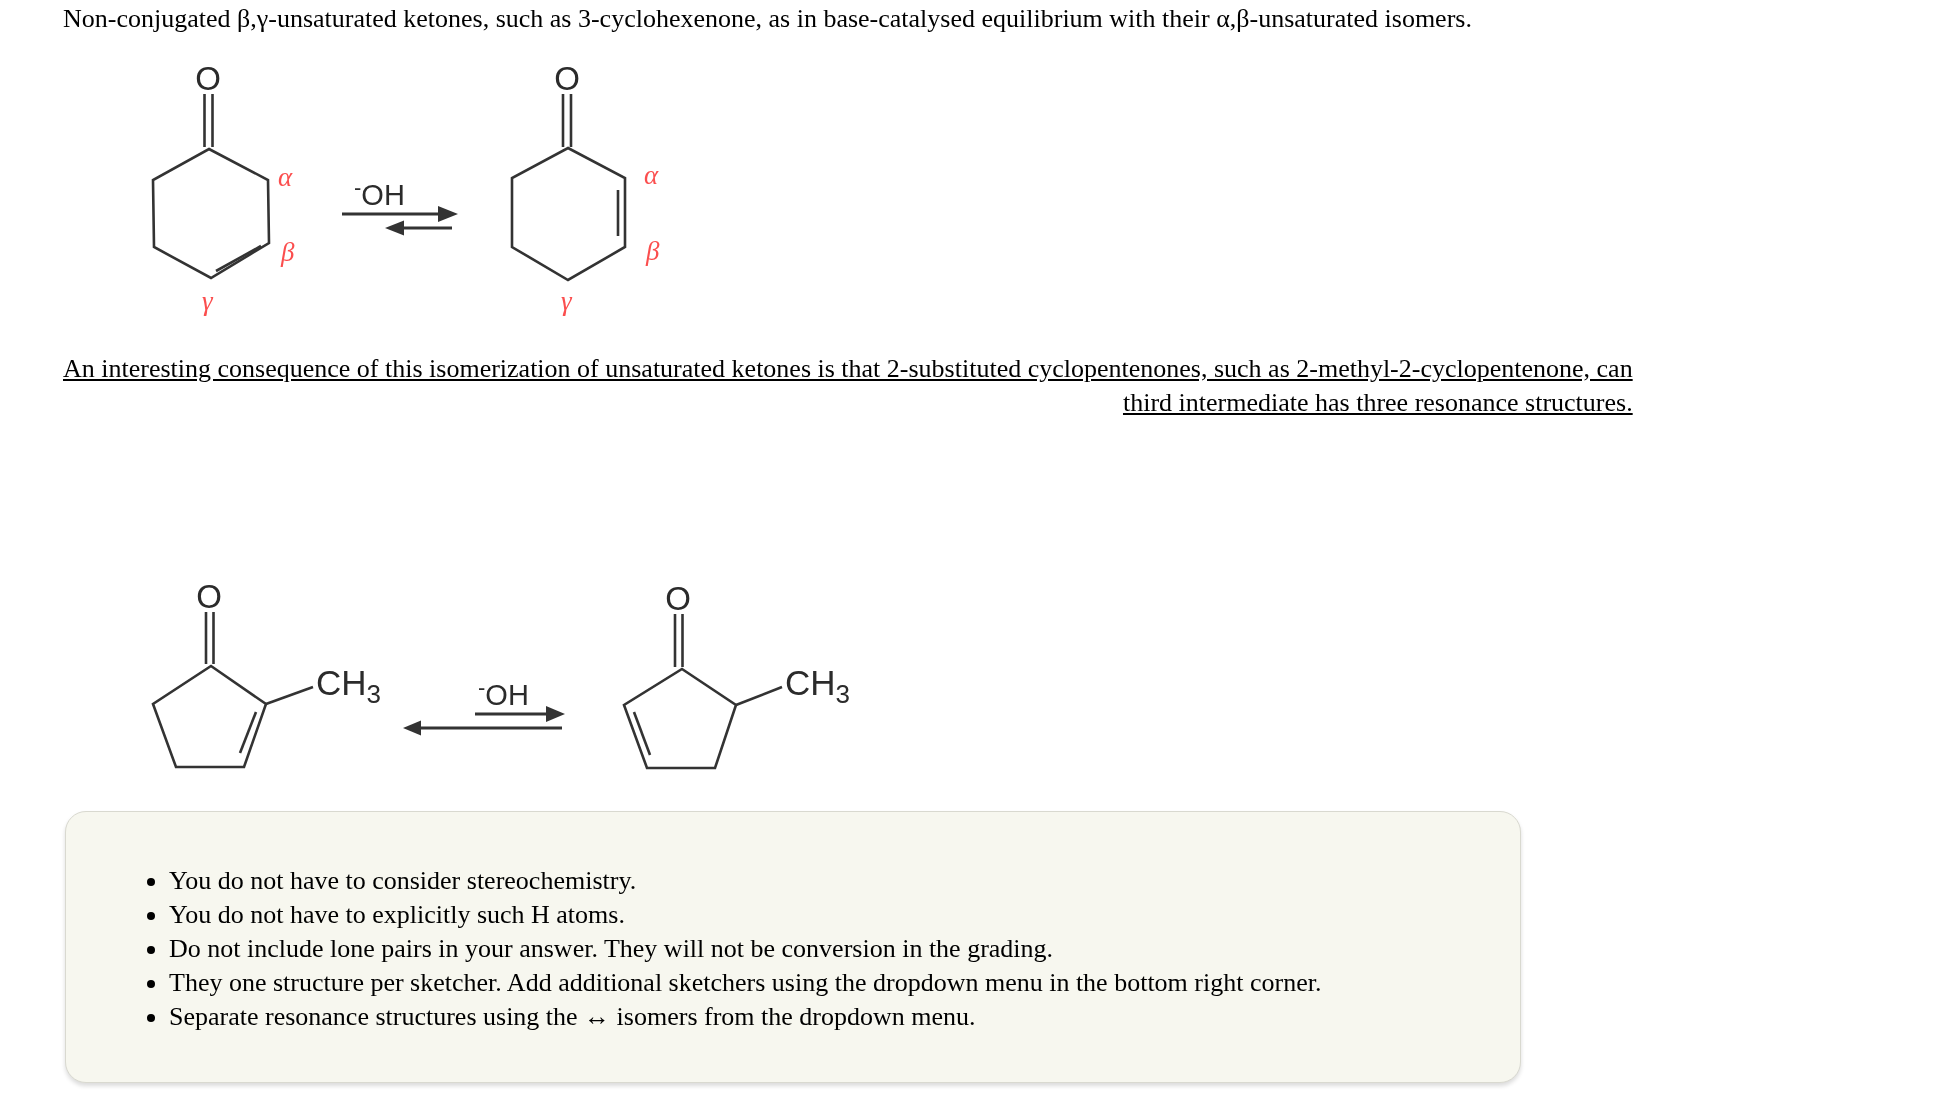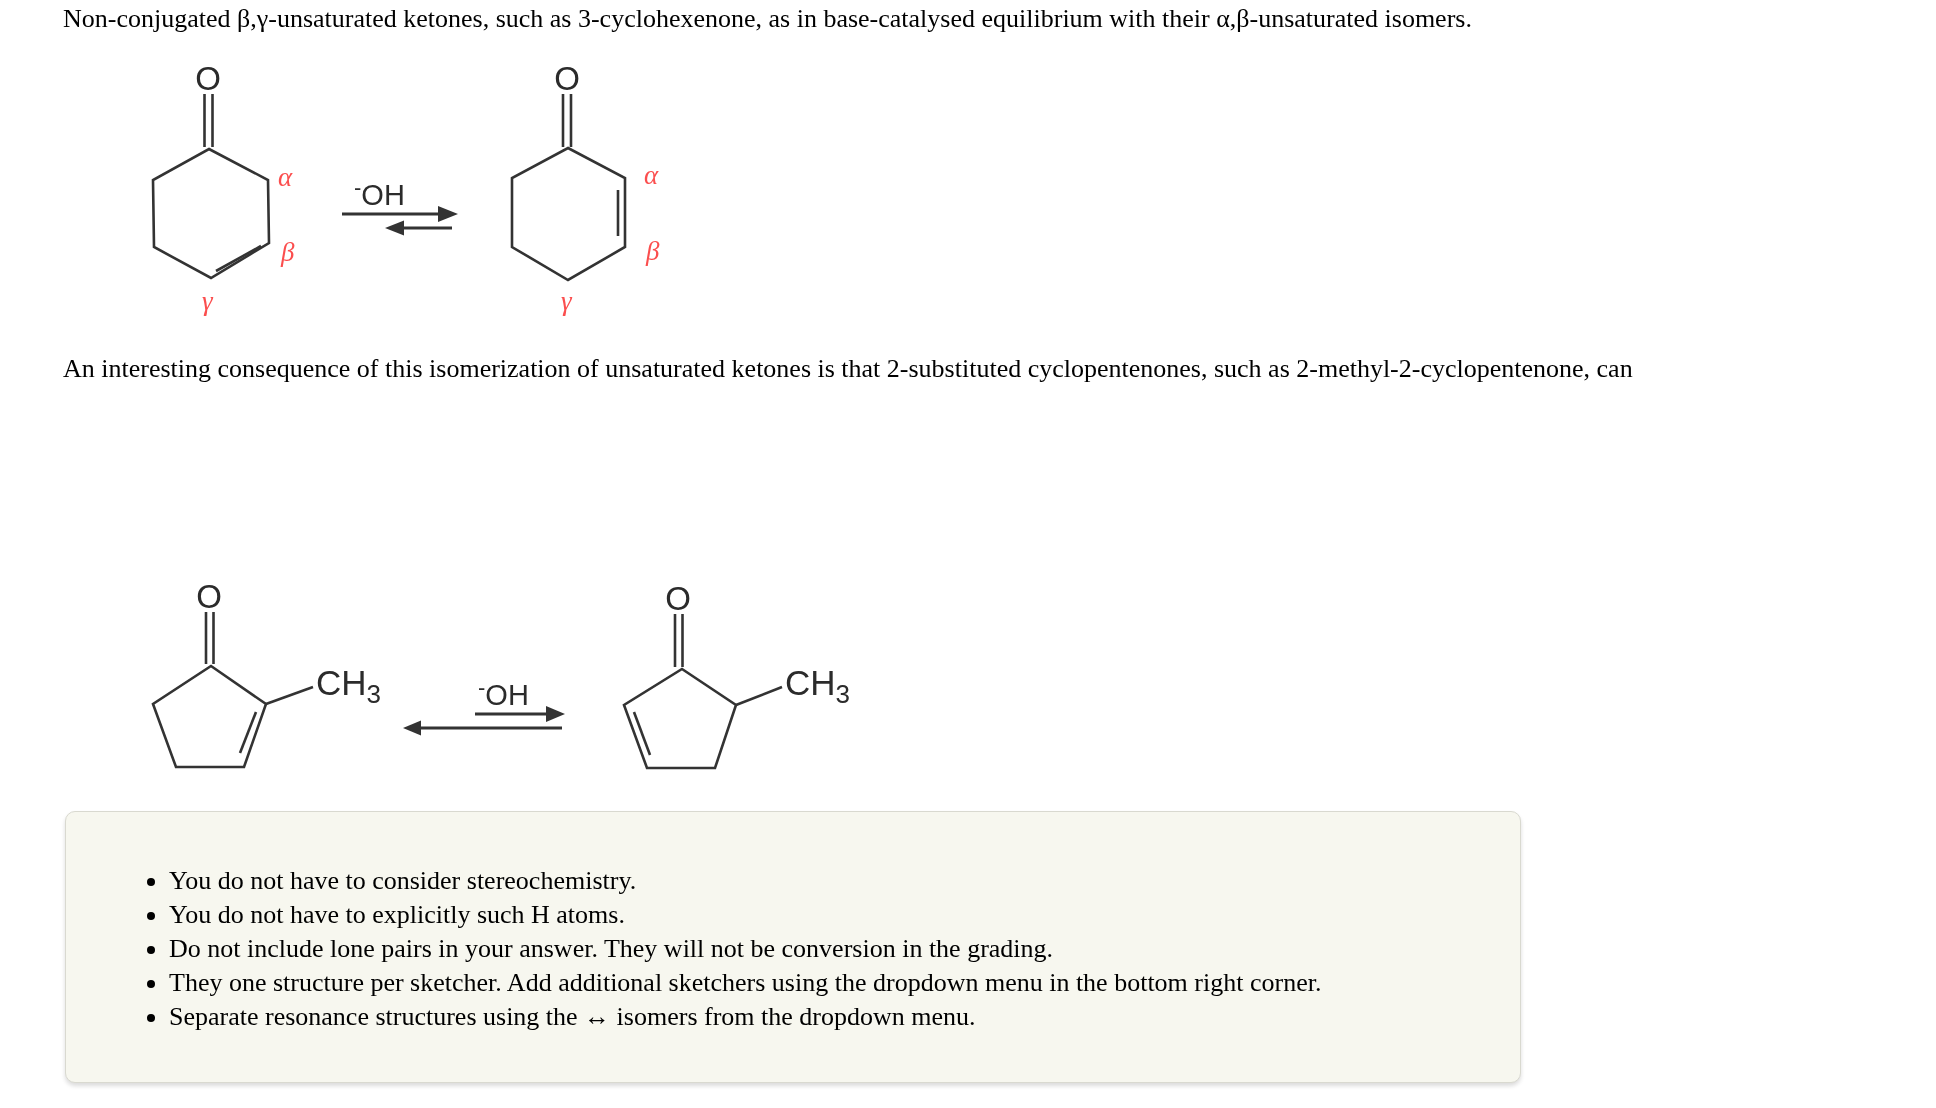--- a/index.html
+++ b/index.html
@@ -25,21 +25,21 @@
   .arrowhead{fill:var(--structure-line);stroke:none;}
   .atom{font-family:"Liberation Sans",sans-serif;font-size:33px;fill:#2b2b2b;}
   .reagent{font-family:"Liberation Sans",sans-serif;font-size:29px;fill:#2b2b2b;}
   .methyl{font-family:"Liberation Sans",sans-serif;font-size:35px;fill:#2b2b2b;}
   .greek{font-family:"Liberation Serif",serif;font-style:italic;font-size:27px;fill:var(--greek-label);}
 
   .guidelines-box{
     position:absolute;left:65px;top:811px;width:1456px;height:272px;
     background:var(--box-background);
     border:1px solid var(--box-border);
-    border-radius:10px;
+    border-radius:21px;
     box-shadow:0 3px 4px rgba(0,0,0,0.14);
     padding:52px 10px 0 0;
   }
   .guidelines-box ul{
     margin:0;padding:0 10px 0 103px;list-style:disc outside;
   }
   .guidelines-box li{
     font-size:26px;line-height:34px;white-space:nowrap;color:#000;
   }
 </style>
@@ -78,22 +78,23 @@
       <line class="bond" x1="563" y1="94" x2="563" y2="147"></line>
       <line class="bond" x1="571" y1="94" x2="571" y2="147"></line>
       <polygon class="ring" points="568,148 625,178 625,247 568,280 512,247 512,178"></polygon>
       <line class="bond" x1="618" y1="190" x2="618" y2="236"></line>
       <text class="greek" x="644" y="184">α</text>
       <text class="greek" x="646" y="260">β</text>
       <text class="greek" x="561" y="310">γ</text>
     </g>
   </svg>
 
-  <div class="para" style="top:352px;">
+  <div class="para" style="top:352px;text-decoration:underline;">
     <div class="tline">An interesting consequence of this isomerization of unsaturated ketones is that 2-substituted cyclopentenones, such as 2-methyl-2-cyclopentenone, can</div>
+    <div class="tline">third intermediate has three resonance structures.</div>
   </div>
 
   <div class="para" style="top:484px;">
   </div>
 
   <svg class="diagram" style="left:110px;top:575px;" width="760" height="225" viewBox="110 575 760 225">
 
     <g>
       <text class="atom" x="209" y="608" text-anchor="middle">O</text>
       <line class="bond" x1="206" y1="612" x2="206" y2="664"></line>

